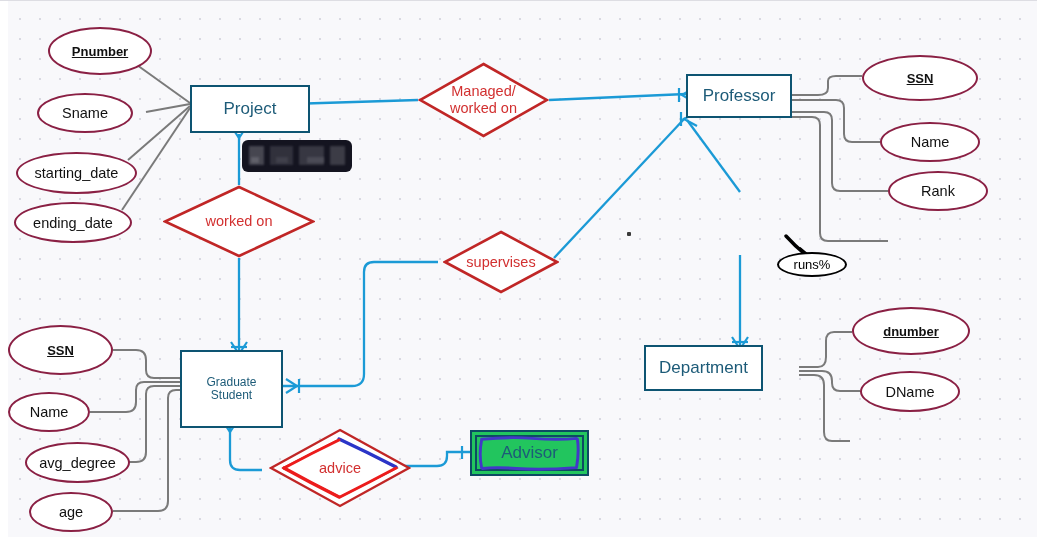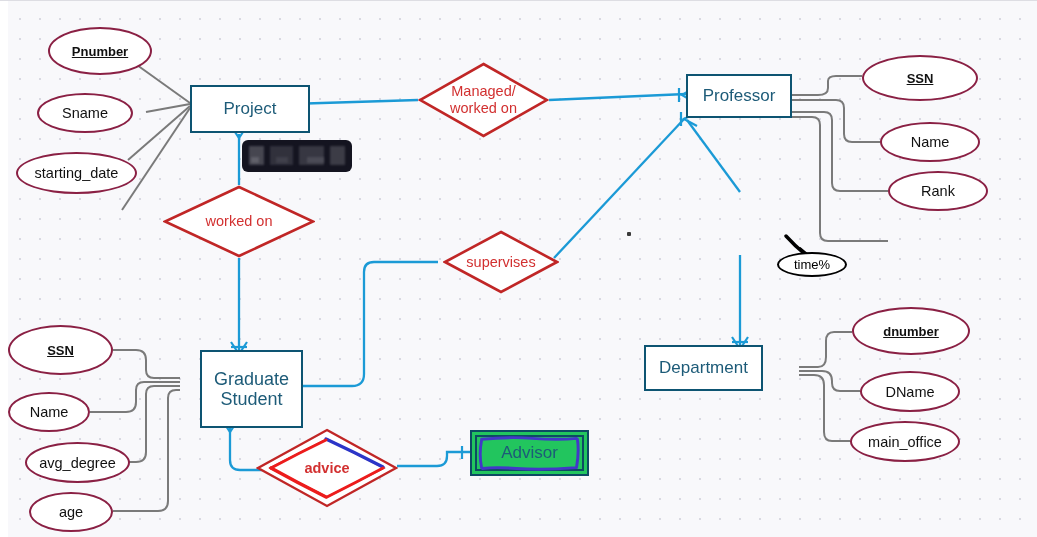--- a/index.html
+++ b/index.html
@@ -42,21 +42,21 @@
   .entity{
     box-sizing:border-box;
     border:2.4px solid #0d5472;
     background:#ffffff;
     display:flex;align-items:center;justify-content:center;
     color:#1d5b78;
     font-size:17px;
     text-align:center;
     line-height:1.12;
   }
-  .entity.two-line{font-size:18px;margin-left:20px;}
+  .entity.two-line{font-size:12px;}
 
   
   .weak-entity{
     box-sizing:border-box;
     border:2.4px solid #0d4a63;
     background:#22c55e;
     position:relative;
     display:flex;align-items:center;justify-content:center;
     color:#1d5b78;font-size:17px;
   }
@@ -255,20 +255,23 @@
   </div>
 
   <div class="node attr" style="left:37px;top:93px;width:96px;height:40px;">
     <span>Sname</span>
   </div>
 
   <div class="node attr" style="left:16px;top:152px;width:121px;height:42px;text-align:right;">
     <span>starting_date</span>
   </div>
 
+  <div class="node attr" style="left:14px;top:202px;width:118px;height:41px;">
+    <span>ending_date</span>
+  </div>
 
   <div class="node attr" style="left:862px;top:55px;width:116px;height:46px;">
     <span class="key">SSN</span>
   </div>
 
   <div class="node attr" style="left:880px;top:122px;width:100px;height:40px;">
     <span>Name</span>
   </div>
 
   <div class="node attr" style="left:888px;top:171px;width:100px;height:40px;">
@@ -293,26 +296,23 @@
   </div>
 
   <div class="node attr" style="left:852px;top:307px;width:118px;height:48px;">
     <span class="key">dnumber</span>
   </div>
 
   <div class="node attr" style="left:860px;top:371px;width:100px;height:41px;">
     <span>DName</span>
   </div>
 
-  <div class="node attr" style="left:850px;top:421px;width:110px;height:41px;">
-    <span>main_office</span>
-  </div>
 
   <div class="node attr black" style="left:777px;top:252px;width:70px;height:25px;z-index:12;">
-    <span>time%</span>
+    <span>runs%</span>
   </div>
 
   <div class="rel" style="left:418px;top:62px;width:131px;height:76px;">
     <svg class="dia" viewBox="0 0 131 76">
       <polygon points="65.5,2 129,38 65.5,74 2,38" fill="#ffffff" stroke="#c02626" stroke-width="2.6"></polygon>
     </svg>
     <div class="lbl">
       <div>Managed/</div>
       <div>worked on</div>
     </div>
@@ -326,21 +326,21 @@
   </div>
 
   <div class="rel" style="left:443px;top:230px;width:116px;height:64px;">
     <svg class="dia" viewBox="0 0 116 64">
       <polygon points="58,2 114,32 58,62 2,32" fill="#ffffff" stroke="#c02626" stroke-width="2.6"></polygon>
     </svg>
     <span class="lbl">supervises</span>
   </div>
 
 
-  <div class="rel" style="left:256px;top:428px;width:142px;height:80px;font-weight:bold;">
+  <div class="rel" style="left:269px;top:428px;width:142px;height:80px;">
     <svg class="dia" viewBox="0 0 142 80">
       <polygon points="71,2 140,40 71,78 2,40" fill="#ffffff" stroke="#c02626" stroke-width="2.4"></polygon>
       <polygon points="71,11 128,40 71,69 14,40" fill="#ffffff" stroke="#c02626" stroke-width="1.6"></polygon>
       <path d="M70 11 Q98 24 127 39" stroke="#2b35c8" stroke-width="3.4" fill="none" stroke-linecap="round"></path>
       <path d="M127 40 Q99 55 71 69" stroke="#ec1c1c" stroke-width="3" fill="none" stroke-linecap="round"></path>
       <path d="M70 69 Q42 55 15 40" stroke="#ec1c1c" stroke-width="3.4" fill="none" stroke-linecap="round"></path>
       <path d="M15 40 Q43 25 70 12" stroke="#ec1c1c" stroke-width="3" fill="none" stroke-linecap="round"></path>
     </svg>
     <span class="lbl">advice</span>
   </div>

